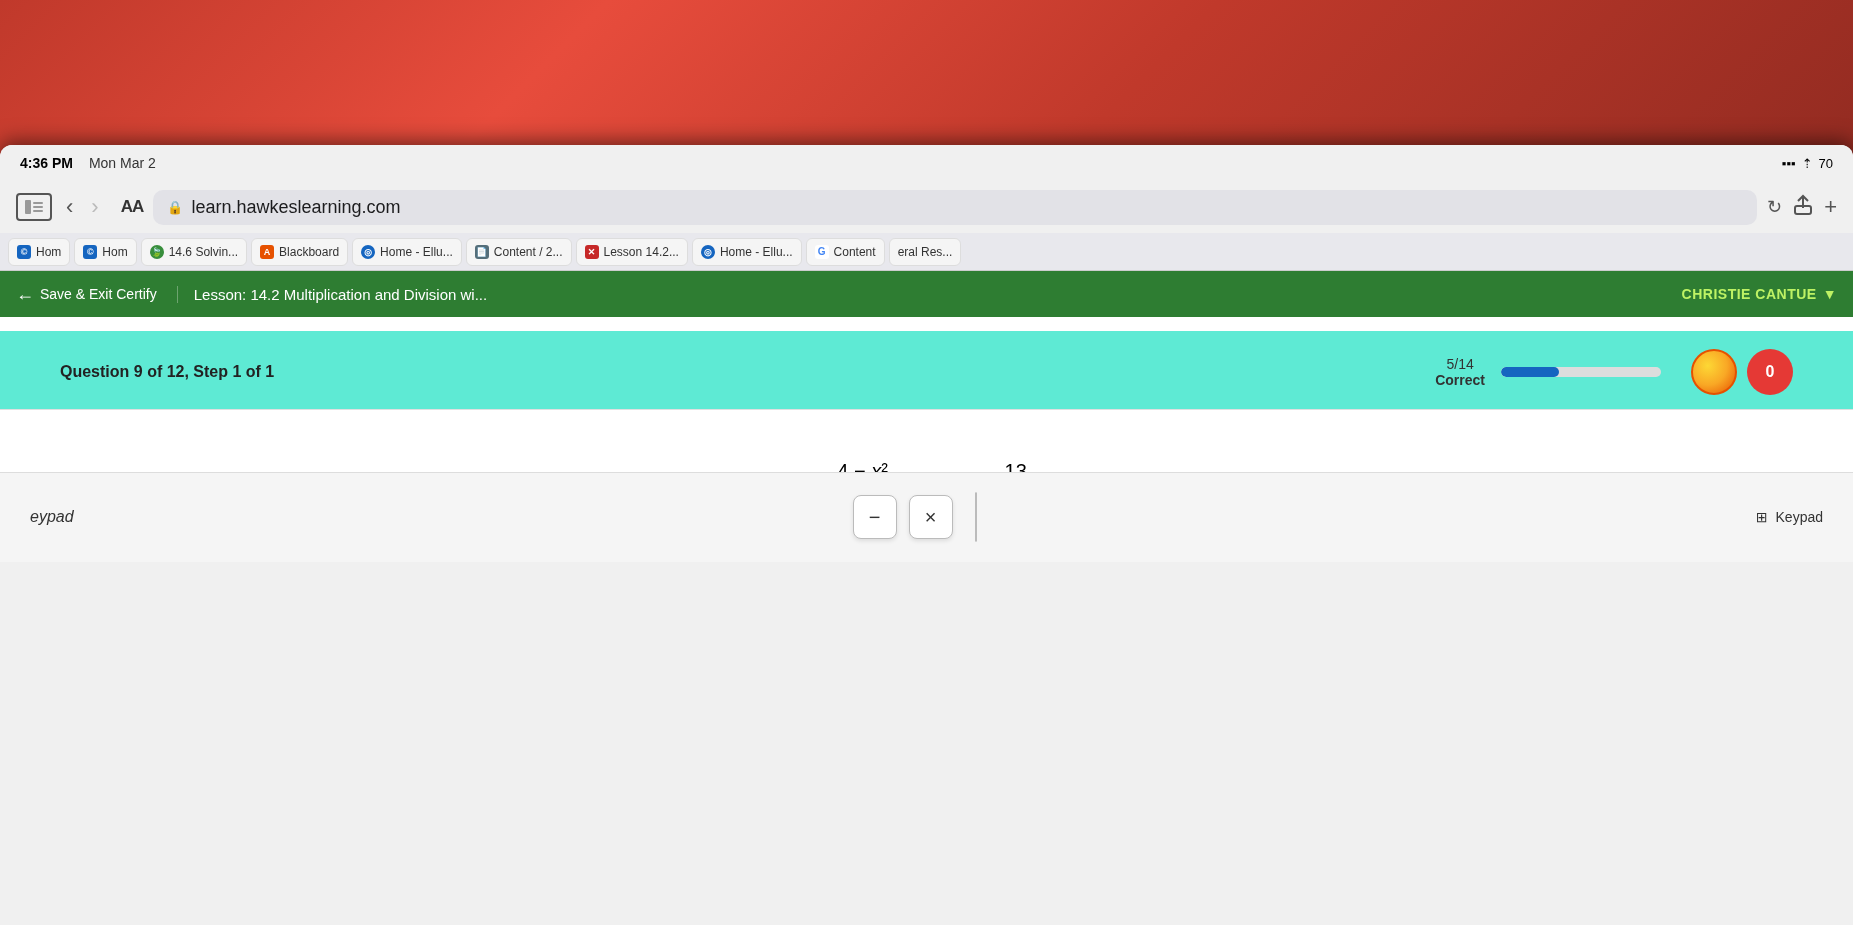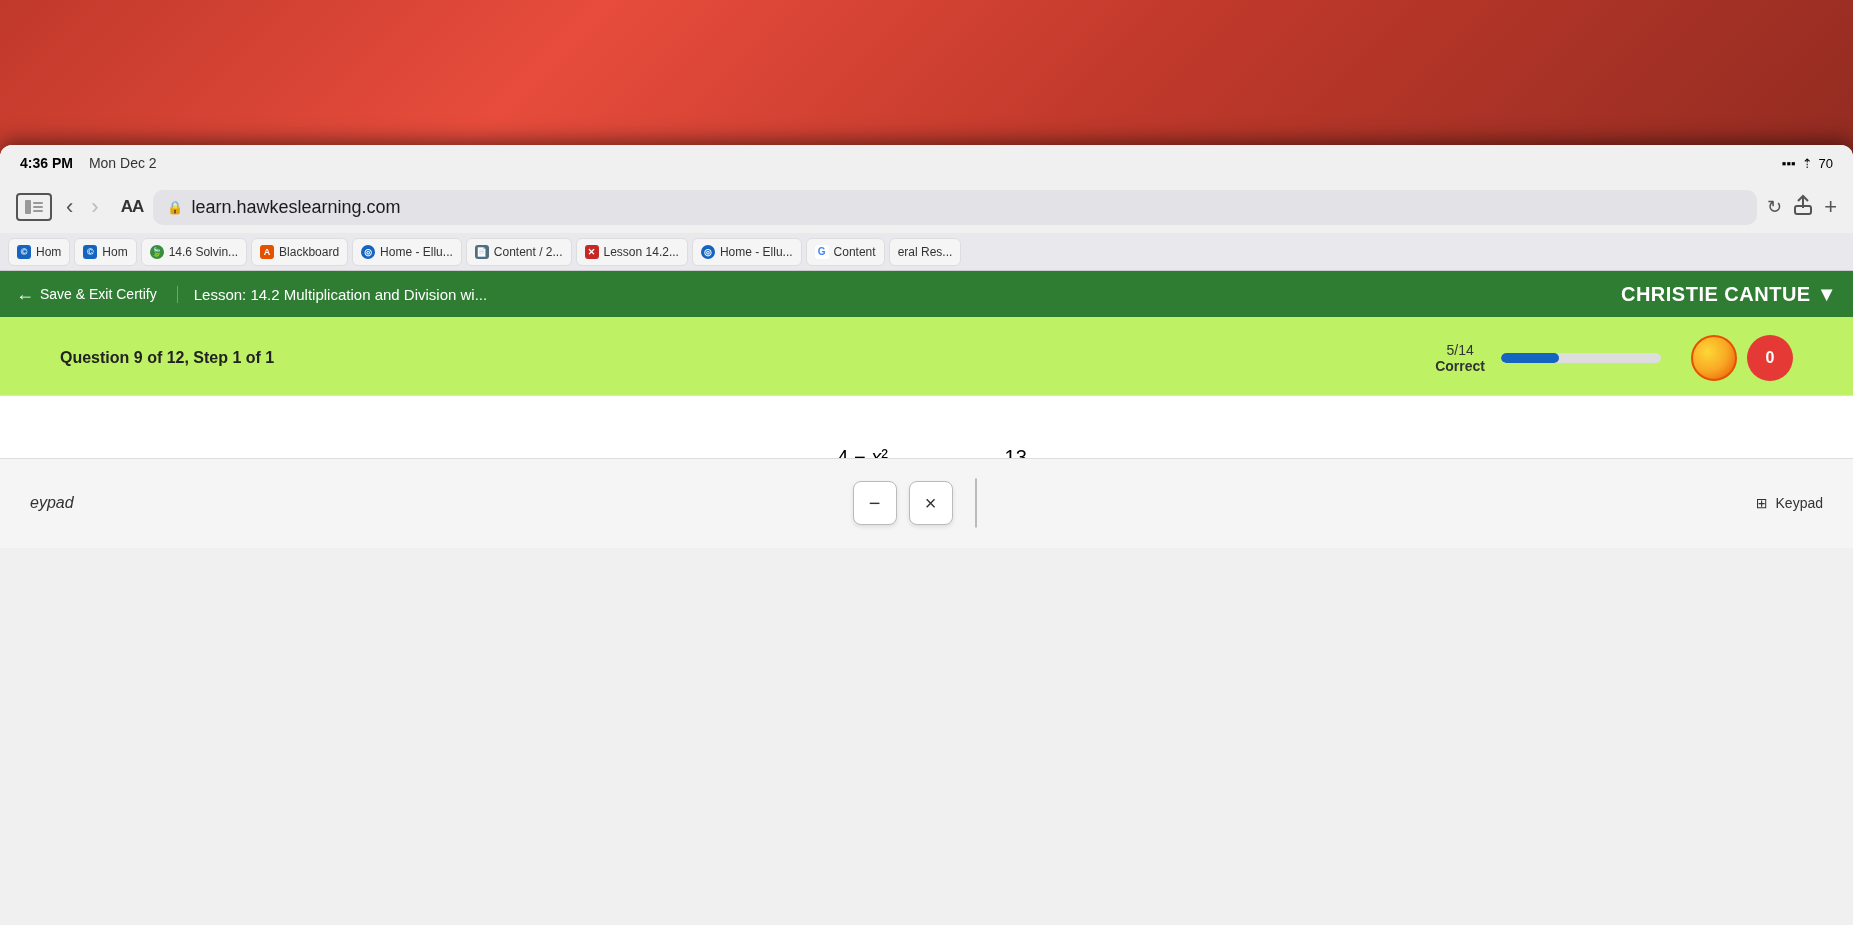--- a/index.html
+++ b/index.html
@@ -200,22 +200,22 @@
     }
     .lesson-title {
       color: #fff;
       font-size: 15px;
       font-weight: 400;
       flex: 1;
       padding-left: 16px;
       border-left: 1px solid rgba(255,255,255,0.3);
     }
     .user-name {
-      color: #ffffff;
-      font-size: 20px;
+      color: #bef264;
+      font-size: 14px;
       font-weight: 600;
       letter-spacing: 0.5px;
       display: flex;
       align-items: center;
       gap: 6px;
       cursor: pointer;
       text-align: center;
     }
 
     
@@ -223,22 +223,23 @@
       background: #fff;
       flex: 1;
       overflow: hidden;
     }
 
     
     .question-header {
       display: flex;
       align-items: center;
       padding: 18px 60px 14px 60px;
-      background: #bef264;
+      background: #5eead4;
       border-bottom: 1px solid #e0e0e0;
+      margin-top: 14px;
     }
     .question-info {
       font-size: 16px;
       font-weight: 700;
       color: #222;
       flex: 1;
     }
     .progress-section {
       display: flex;
       flex-direction: column;
@@ -407,21 +408,21 @@
 <body>
 
 <div class="device-bg"></div>
 <div class="device-bottom"></div>
 
 <div class="browser">
 
   <div class="status-bar">
     <div style="display:flex; align-items:center; gap:4px;">
       <span class="status-time">4:36 PM</span>
-      <span class="status-date">Mon Dec 2</span>
+      <span class="status-date">Mon Mar 2</span>
     </div>
     <div class="status-right">
       <span>▪▪▪</span>
       <span>⇡</span>
       <span>70</span>
     </div>
   </div>
 
   <div class="three-dots">
     <div class="dot"></div>

